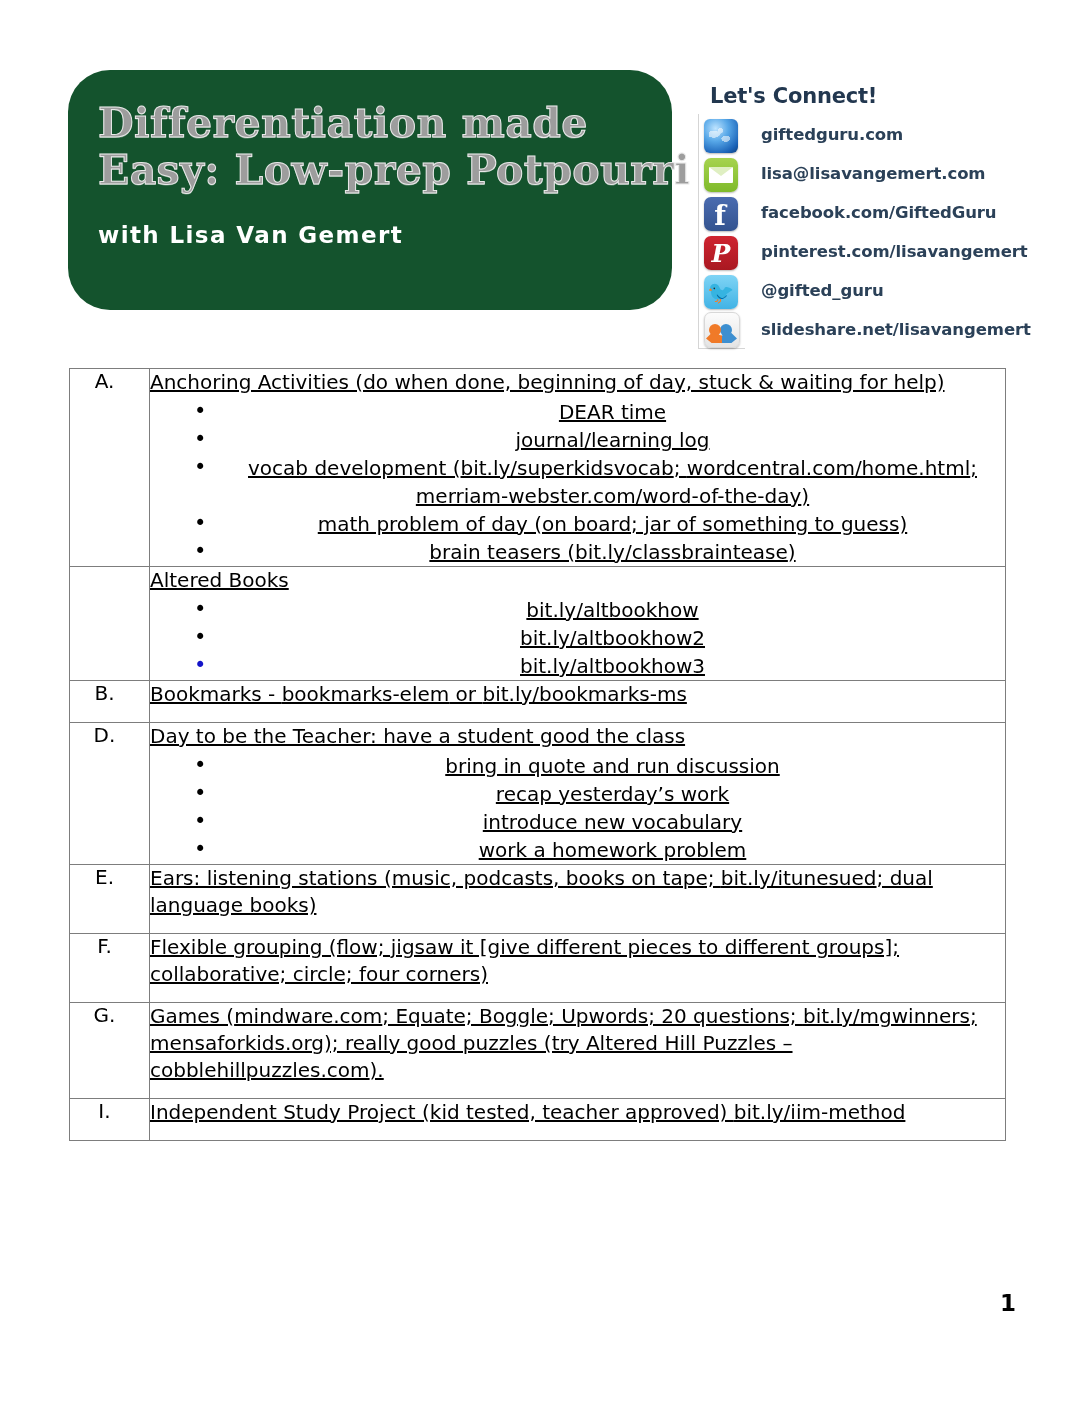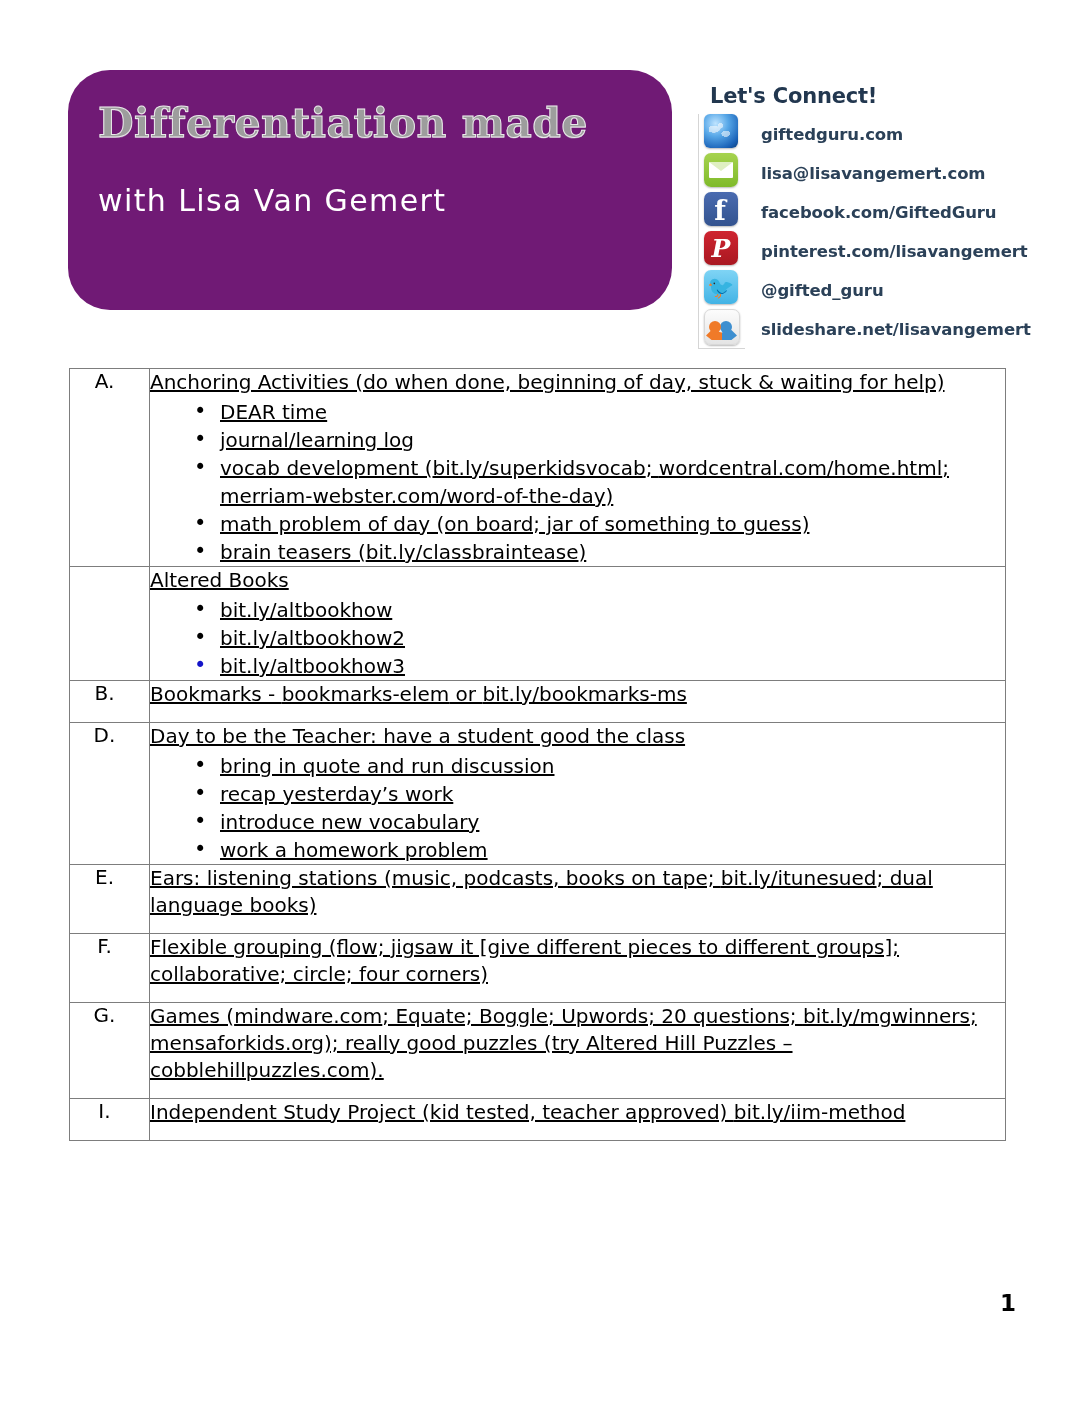--- a/index.html
+++ b/index.html
@@ -23,43 +23,43 @@
     width: 1088px;
     height: 360px;
   }
 
   #title-card {
     position: absolute;
     left: 68px;
     top: 70px;
     width: 604px;
     height: 240px;
-    background: #701a75;
+    background: #14532d;
     border-radius: 42px;
     box-sizing: border-box;
     padding: 30px 34px 0 30px;
   }
 
   .title-line {
     font-family: "DejaVu Serif", "Liberation Serif", serif;
     font-weight: bold;
     font-size: 41px;
     line-height: 47px;
     letter-spacing: 0.4px;
     color: #9d9d9d;
     -webkit-text-stroke: 1px #e9e9e9;
     text-shadow: 0 1px 0 rgba(255,255,255,0.35);
     white-space: nowrap;
   }
 
   #title-author {
-    margin-top: 36px;
-    font-family: "DejaVu Sans", sans-serif;
-    font-weight: 400;
-    font-size: 30px;
+    margin-top: 28px;
+    font-family: "DejaVu Sans", sans-serif;
+    font-weight: 700;
+    font-size: 23px;
     letter-spacing: 1.4px;
     color: #ffffff;
     white-space: nowrap;
   }
 
   
   #connect-panel {
     position: absolute;
     left: 698px;
     top: 84px;
@@ -75,21 +75,21 @@
   }
   #connect-list {
     border: 1px solid #d5d5d5;
     border-right: none;
     border-top: none;
     width: 46px;
     position: relative;
   }
   .connect-row {
     display: flex;
-    align-items: flex-start;
+    align-items: flex-end;
     height: 39px;
     position: relative;
   }
   .connect-icon {
     width: 34px;
     height: 34px;
     margin-left: 5px;
     border-radius: 6px;
     flex: 0 0 34px;
     position: relative;
@@ -242,20 +242,21 @@
     margin: 2px 0 0 0;
     padding: 0;
   }
   ul.bullets > li {
     position: relative;
     padding-left: 70px;
     font-family: "DejaVu Sans", sans-serif;
     font-size: 20px;
     line-height: 28px;
     color: #000;
+    text-align: center;
   }
   ul.bullets > li::before {
     content: "•";
     position: absolute;
     left: 44px;
     top: -1px;
     font-size: 21px;
     color: #000;
   }
   ul.bullets > li.blue-bullet::before { color: #1414c8; }
@@ -271,20 +272,21 @@
     color: #000;
   }
 </style>
 </head>
 <body>
 
 <div id="header-band">
 
   <div id="title-card">
     <div class="title-line">Differentiation made</div>
+    <div class="title-line">Easy: Low-prep Potpourri</div>
     <div id="title-author">with Lisa Van Gemert</div>
   </div>
 
   <div id="connect-panel">
     <div id="connect-heading">Let's Connect!</div>
     <div id="connect-list">
 
       <div class="connect-row">
         <span class="connect-icon ic-globe"></span>
         <span class="connect-label">giftedguru.com</span>

